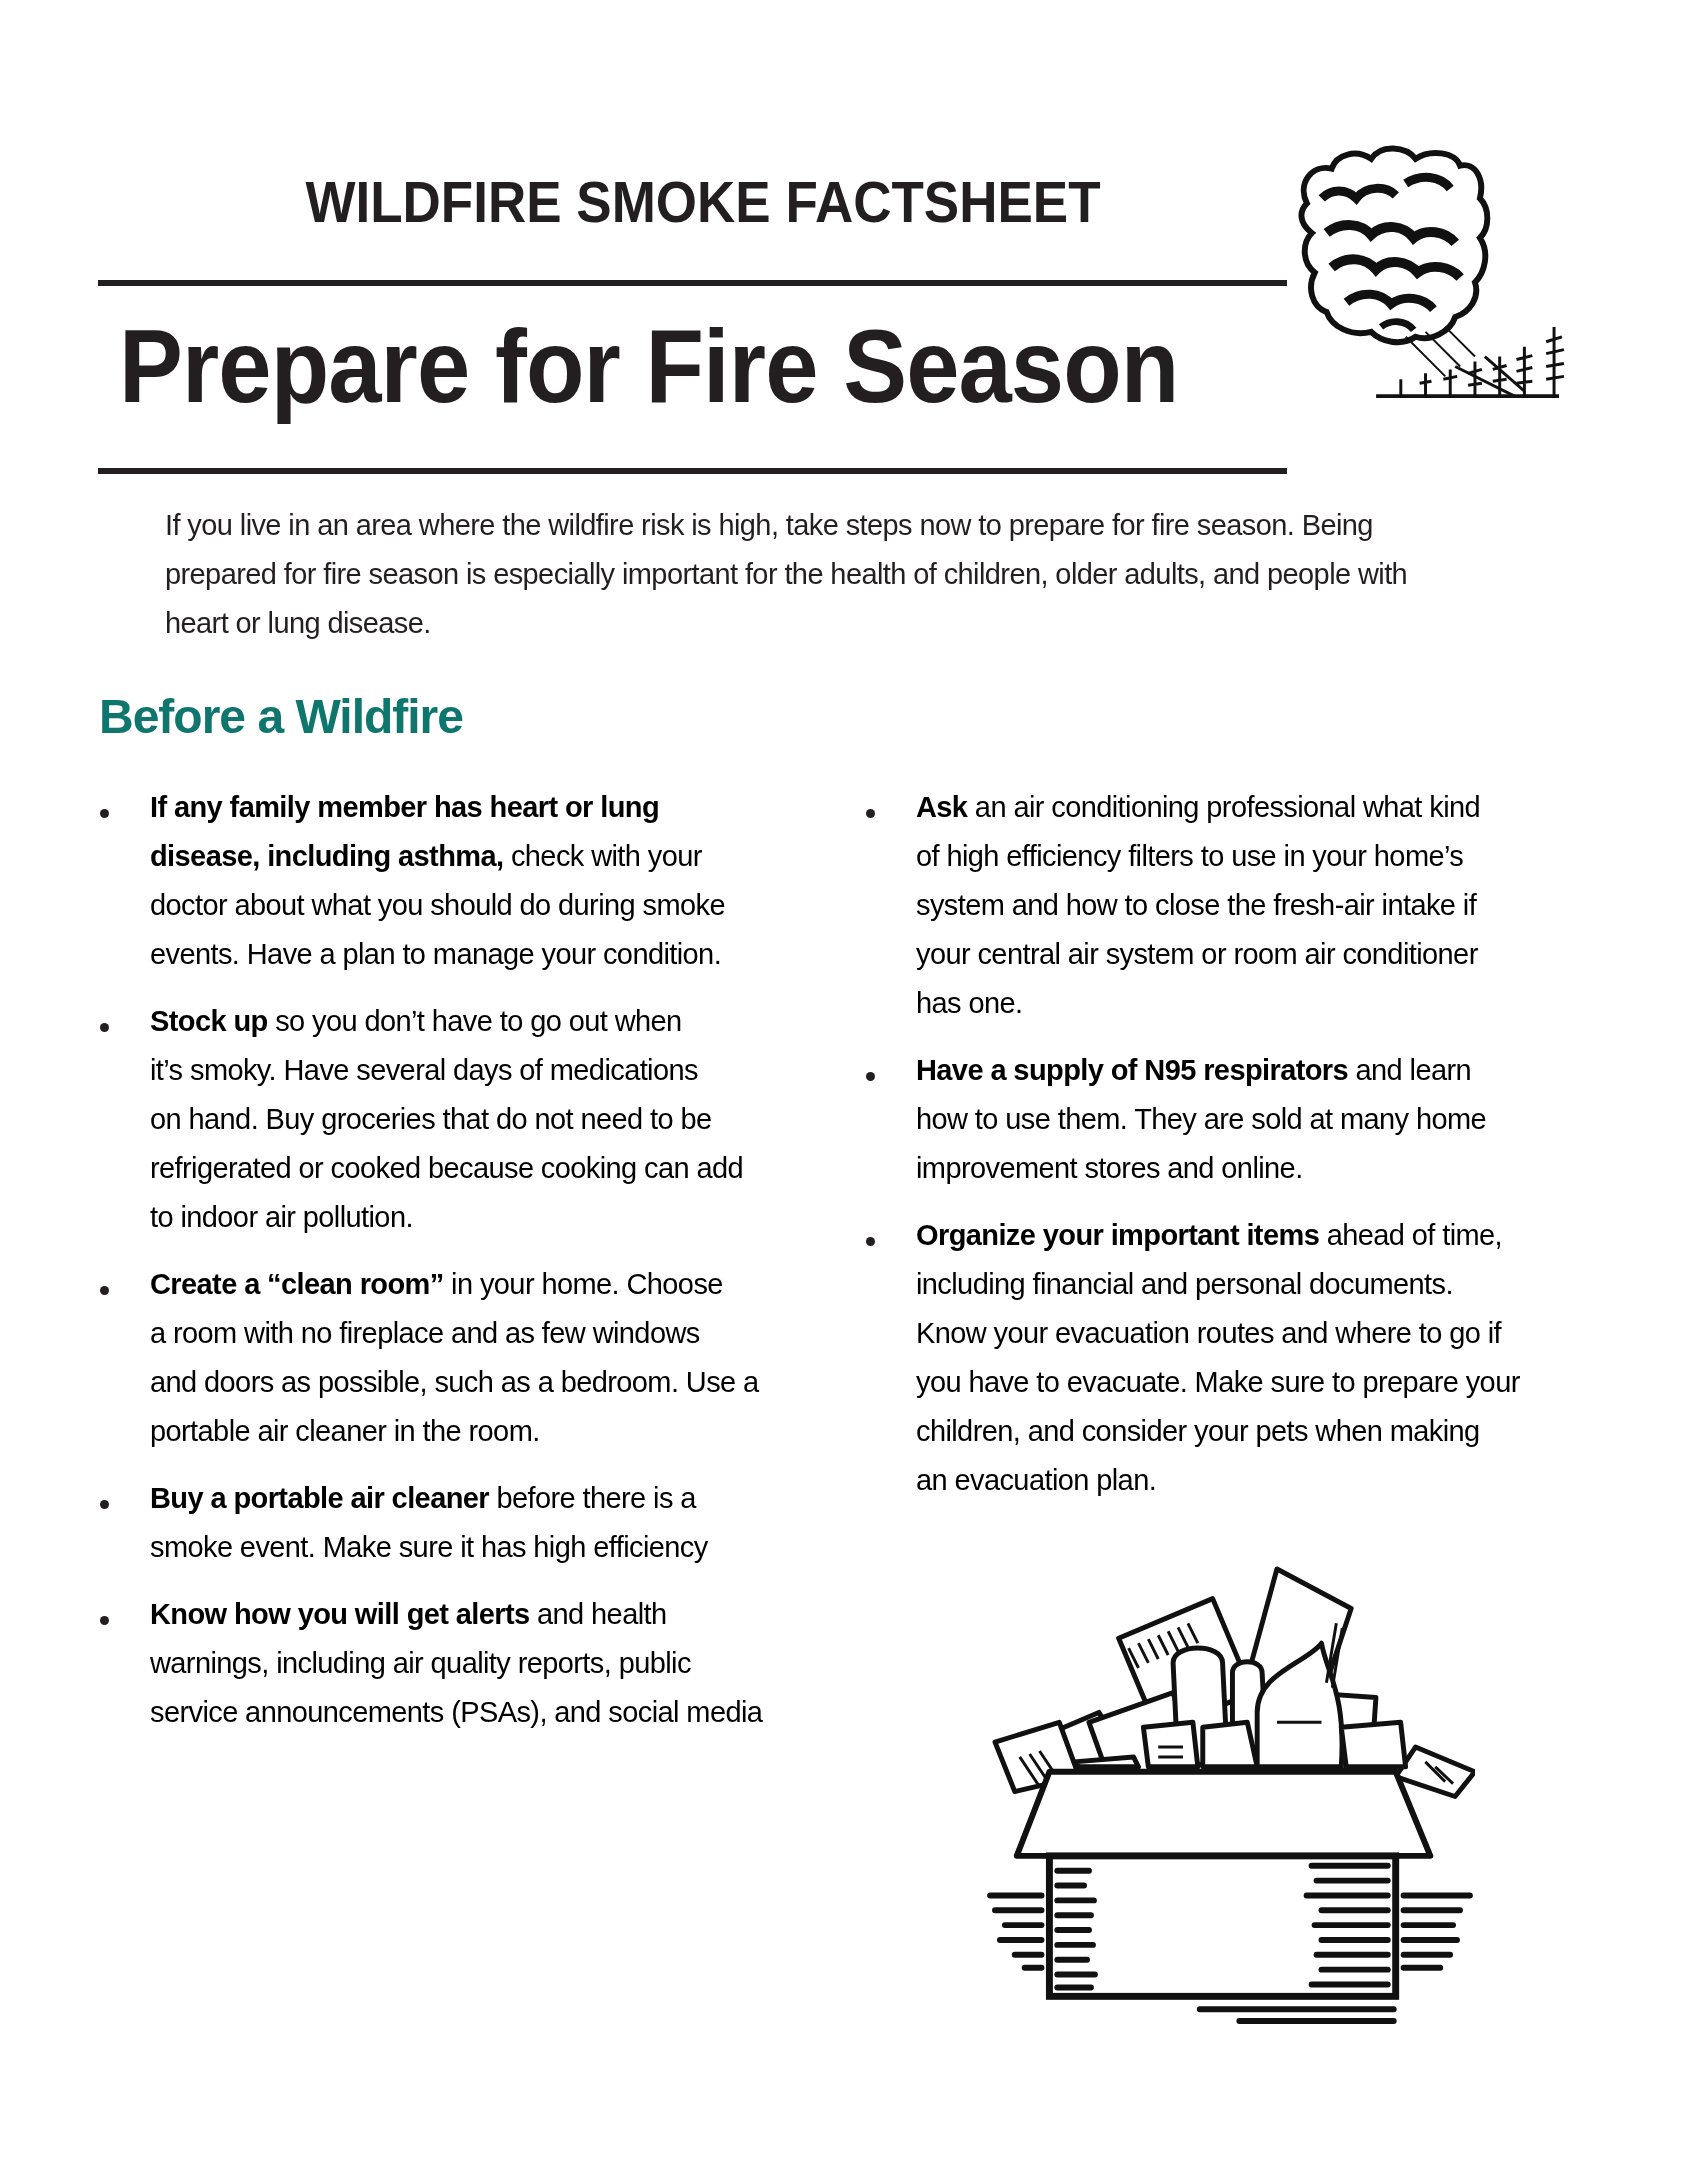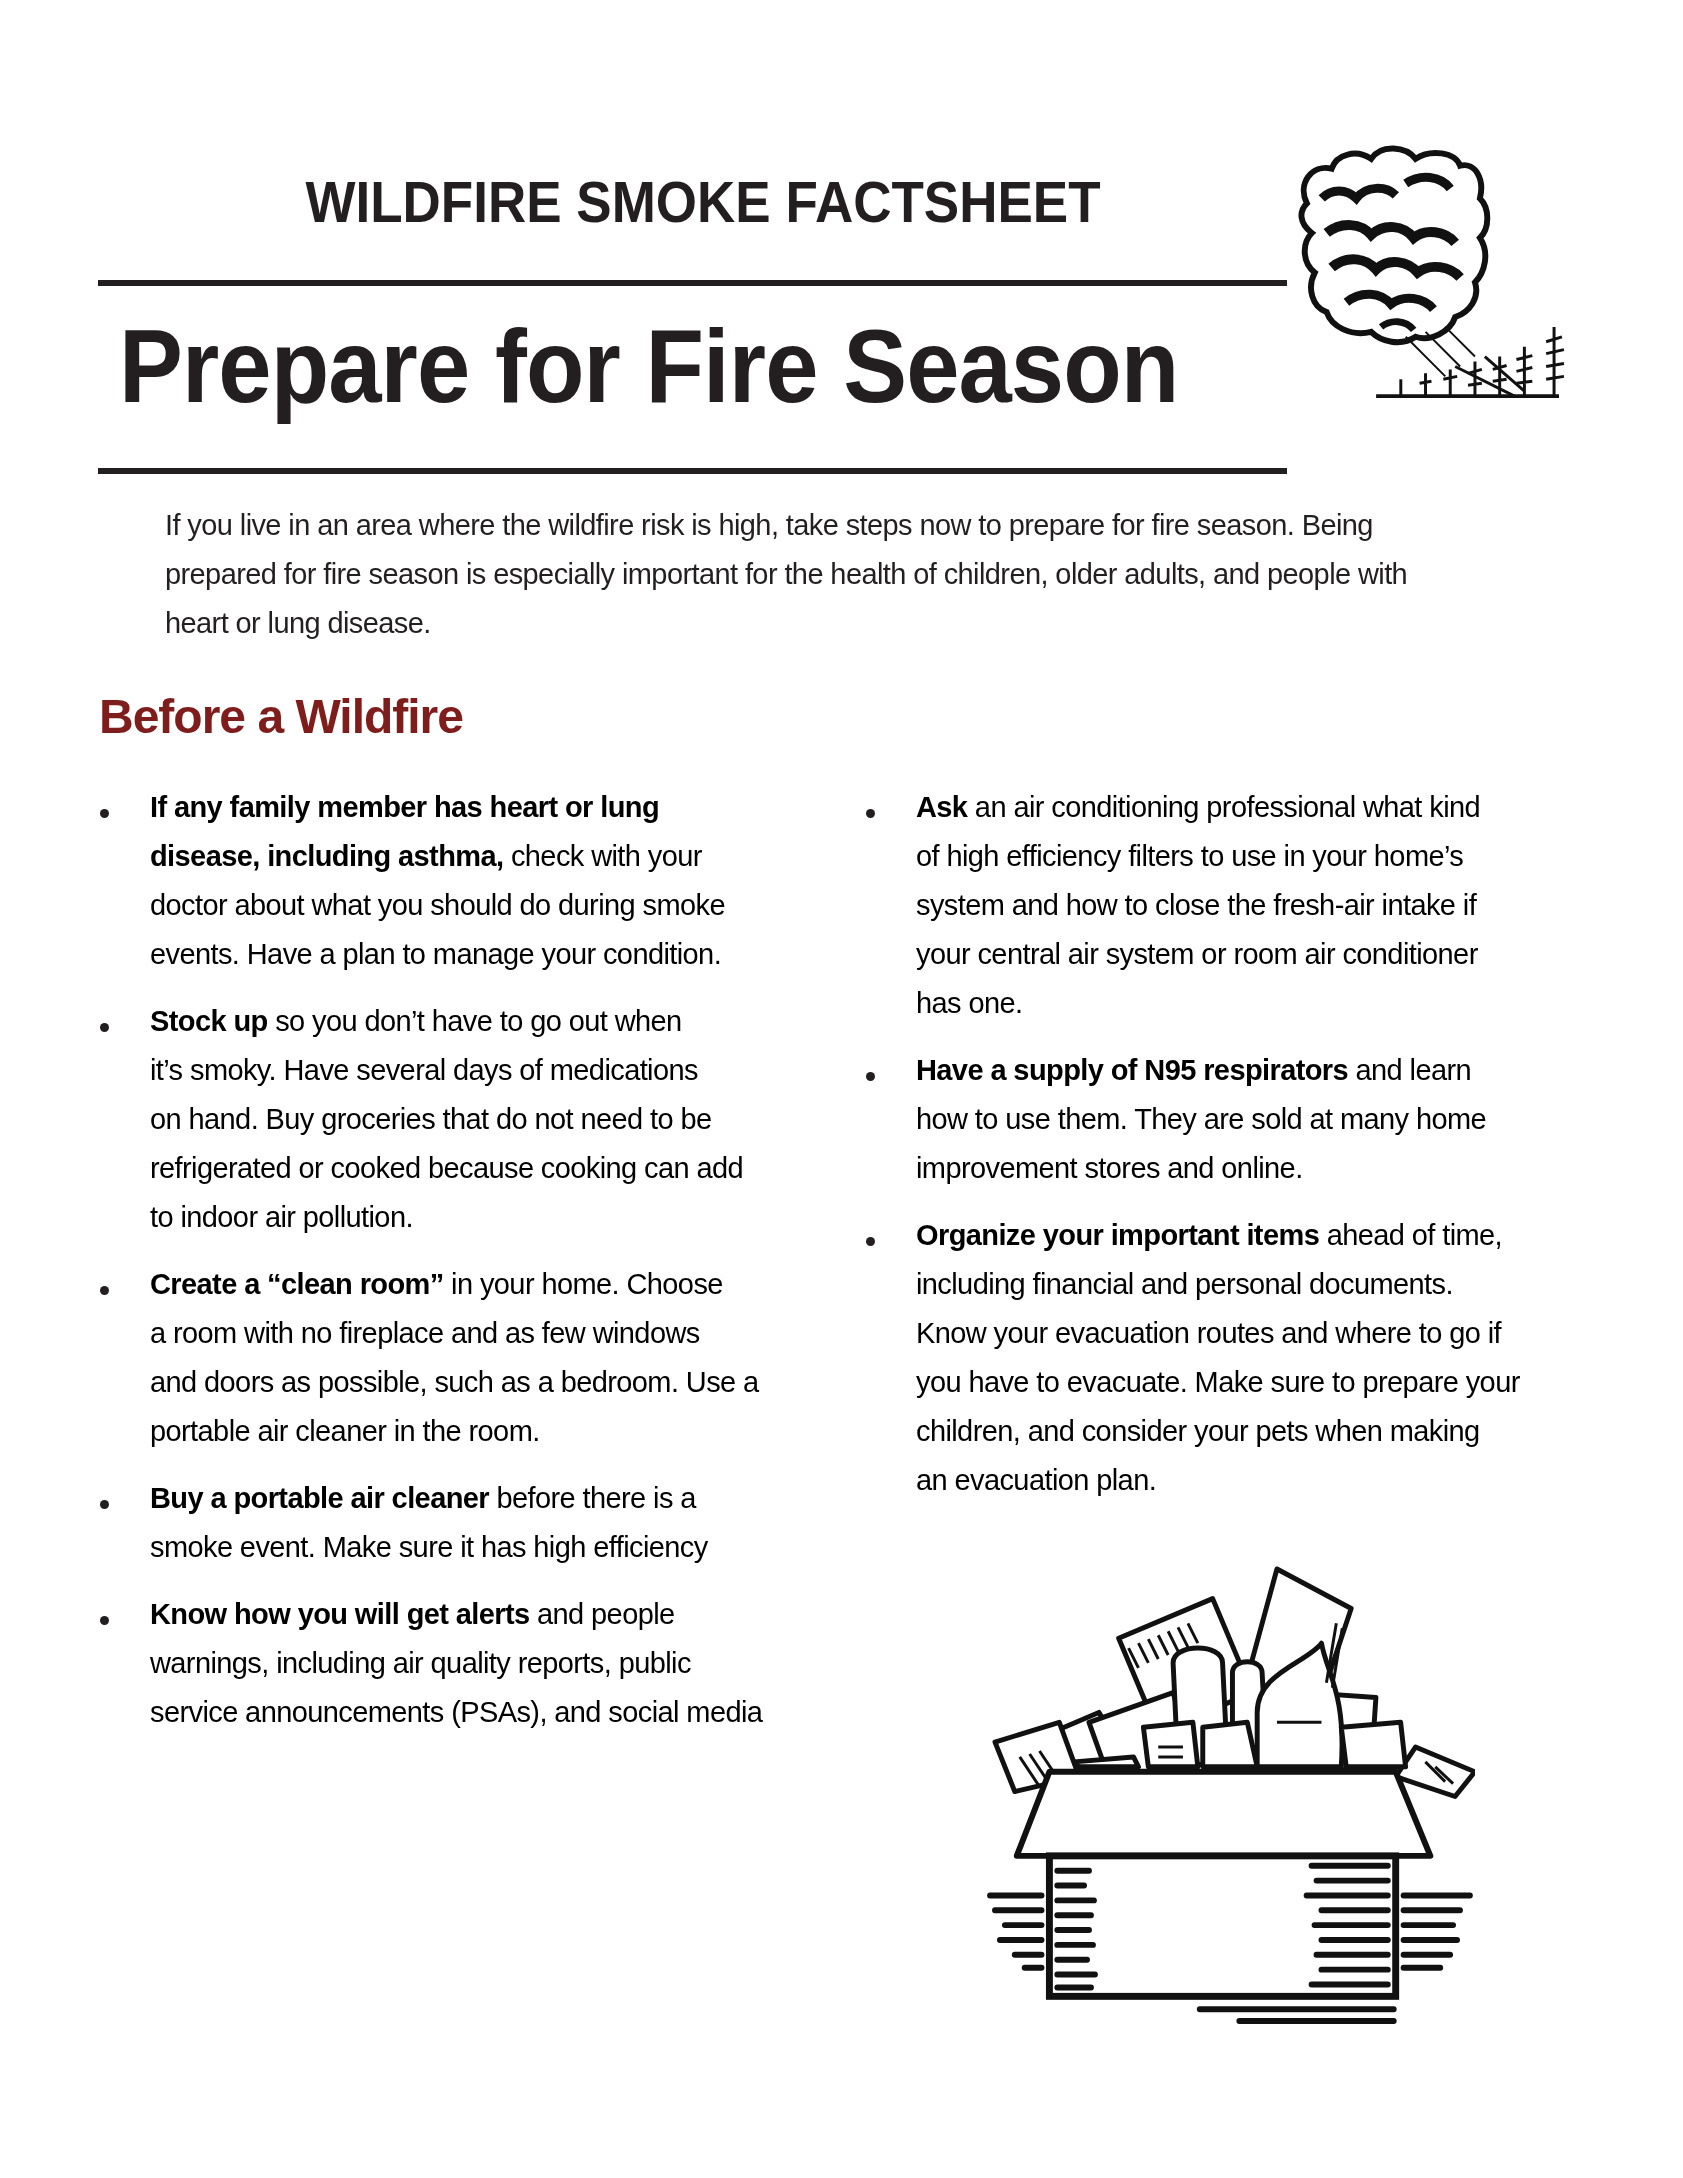--- a/index.html
+++ b/index.html
@@ -18,21 +18,21 @@
            letter-spacing:-1px; color:#231f20; white-space:nowrap;
            transform:scaleX(0.93); transform-origin:left; }
 
   .smoke { left:1287px; top:144px; width:282px; height:262px; }
 
   .intro { left:165px; top:501px; width:1406px; font-size:29px; line-height:49px;
            color:#231f20; letter-spacing:-0.6px; }
   .intro span { display:block; white-space:nowrap; }
 
   .h2 { left:99px; top:687px; font-weight:700; font-size:48px; line-height:59px;
-        letter-spacing:-1px; color:#7f1d1d; }
+        letter-spacing:-1px; color:#0f766e; }
 
   .col { position:absolute; top:783px; }
   .col.left { left:97px; width:733px; }
   .col.right { left:863px; width:733px; }
   .item { position:relative; padding-left:53px; margin-bottom:18px; }
   .bullet { position:absolute; left:0; top:0; width:14px; height:49px; }
   .bullet::after { content:""; position:absolute; left:3px; top:26px; width:9px; height:9px;
                    border-radius:50%; background:#231f20; }
   .line { display:block; white-space:nowrap; font-size:29px; line-height:49px;
           letter-spacing:-0.6px; color:#000000; }
@@ -103,21 +103,21 @@
       <span class="line"><span style="white-space: pre;">and doors as possible, such as a bedroom. Use a</span></span>
       <span class="line"><span style="white-space: pre;">portable air cleaner in the room.</span></span>
     </div>
     <div class="item">
       <span class="bullet"></span>
       <span class="line"><b>Buy a portable air cleaner</b><span style="white-space: pre;"> before there is a</span></span>
       <span class="line"><span style="white-space: pre;">smoke event. Make sure it has high efficiency</span></span>
     </div>
     <div class="item">
       <span class="bullet"></span>
-      <span class="line"><b>Know how you will get alerts</b><span style="white-space: pre;"> and people</span></span>
+      <span class="line"><b>Know how you will get alerts</b><span style="white-space: pre;"> and health</span></span>
       <span class="line"><span style="white-space: pre;">warnings, including air quality reports, public</span></span>
       <span class="line"><span style="white-space: pre;">service announcements (PSAs), and social media</span></span>
     </div>
   </div>
 
 <div class="col right" id="col-right">
     <div class="item">
       <span class="bullet"></span>
       <span class="line"><b>Ask</b><span style="white-space: pre;"> an air conditioning professional what kind</span></span>
       <span class="line"><span style="white-space: pre;">of high efficiency filters to use in your home’s</span></span>

